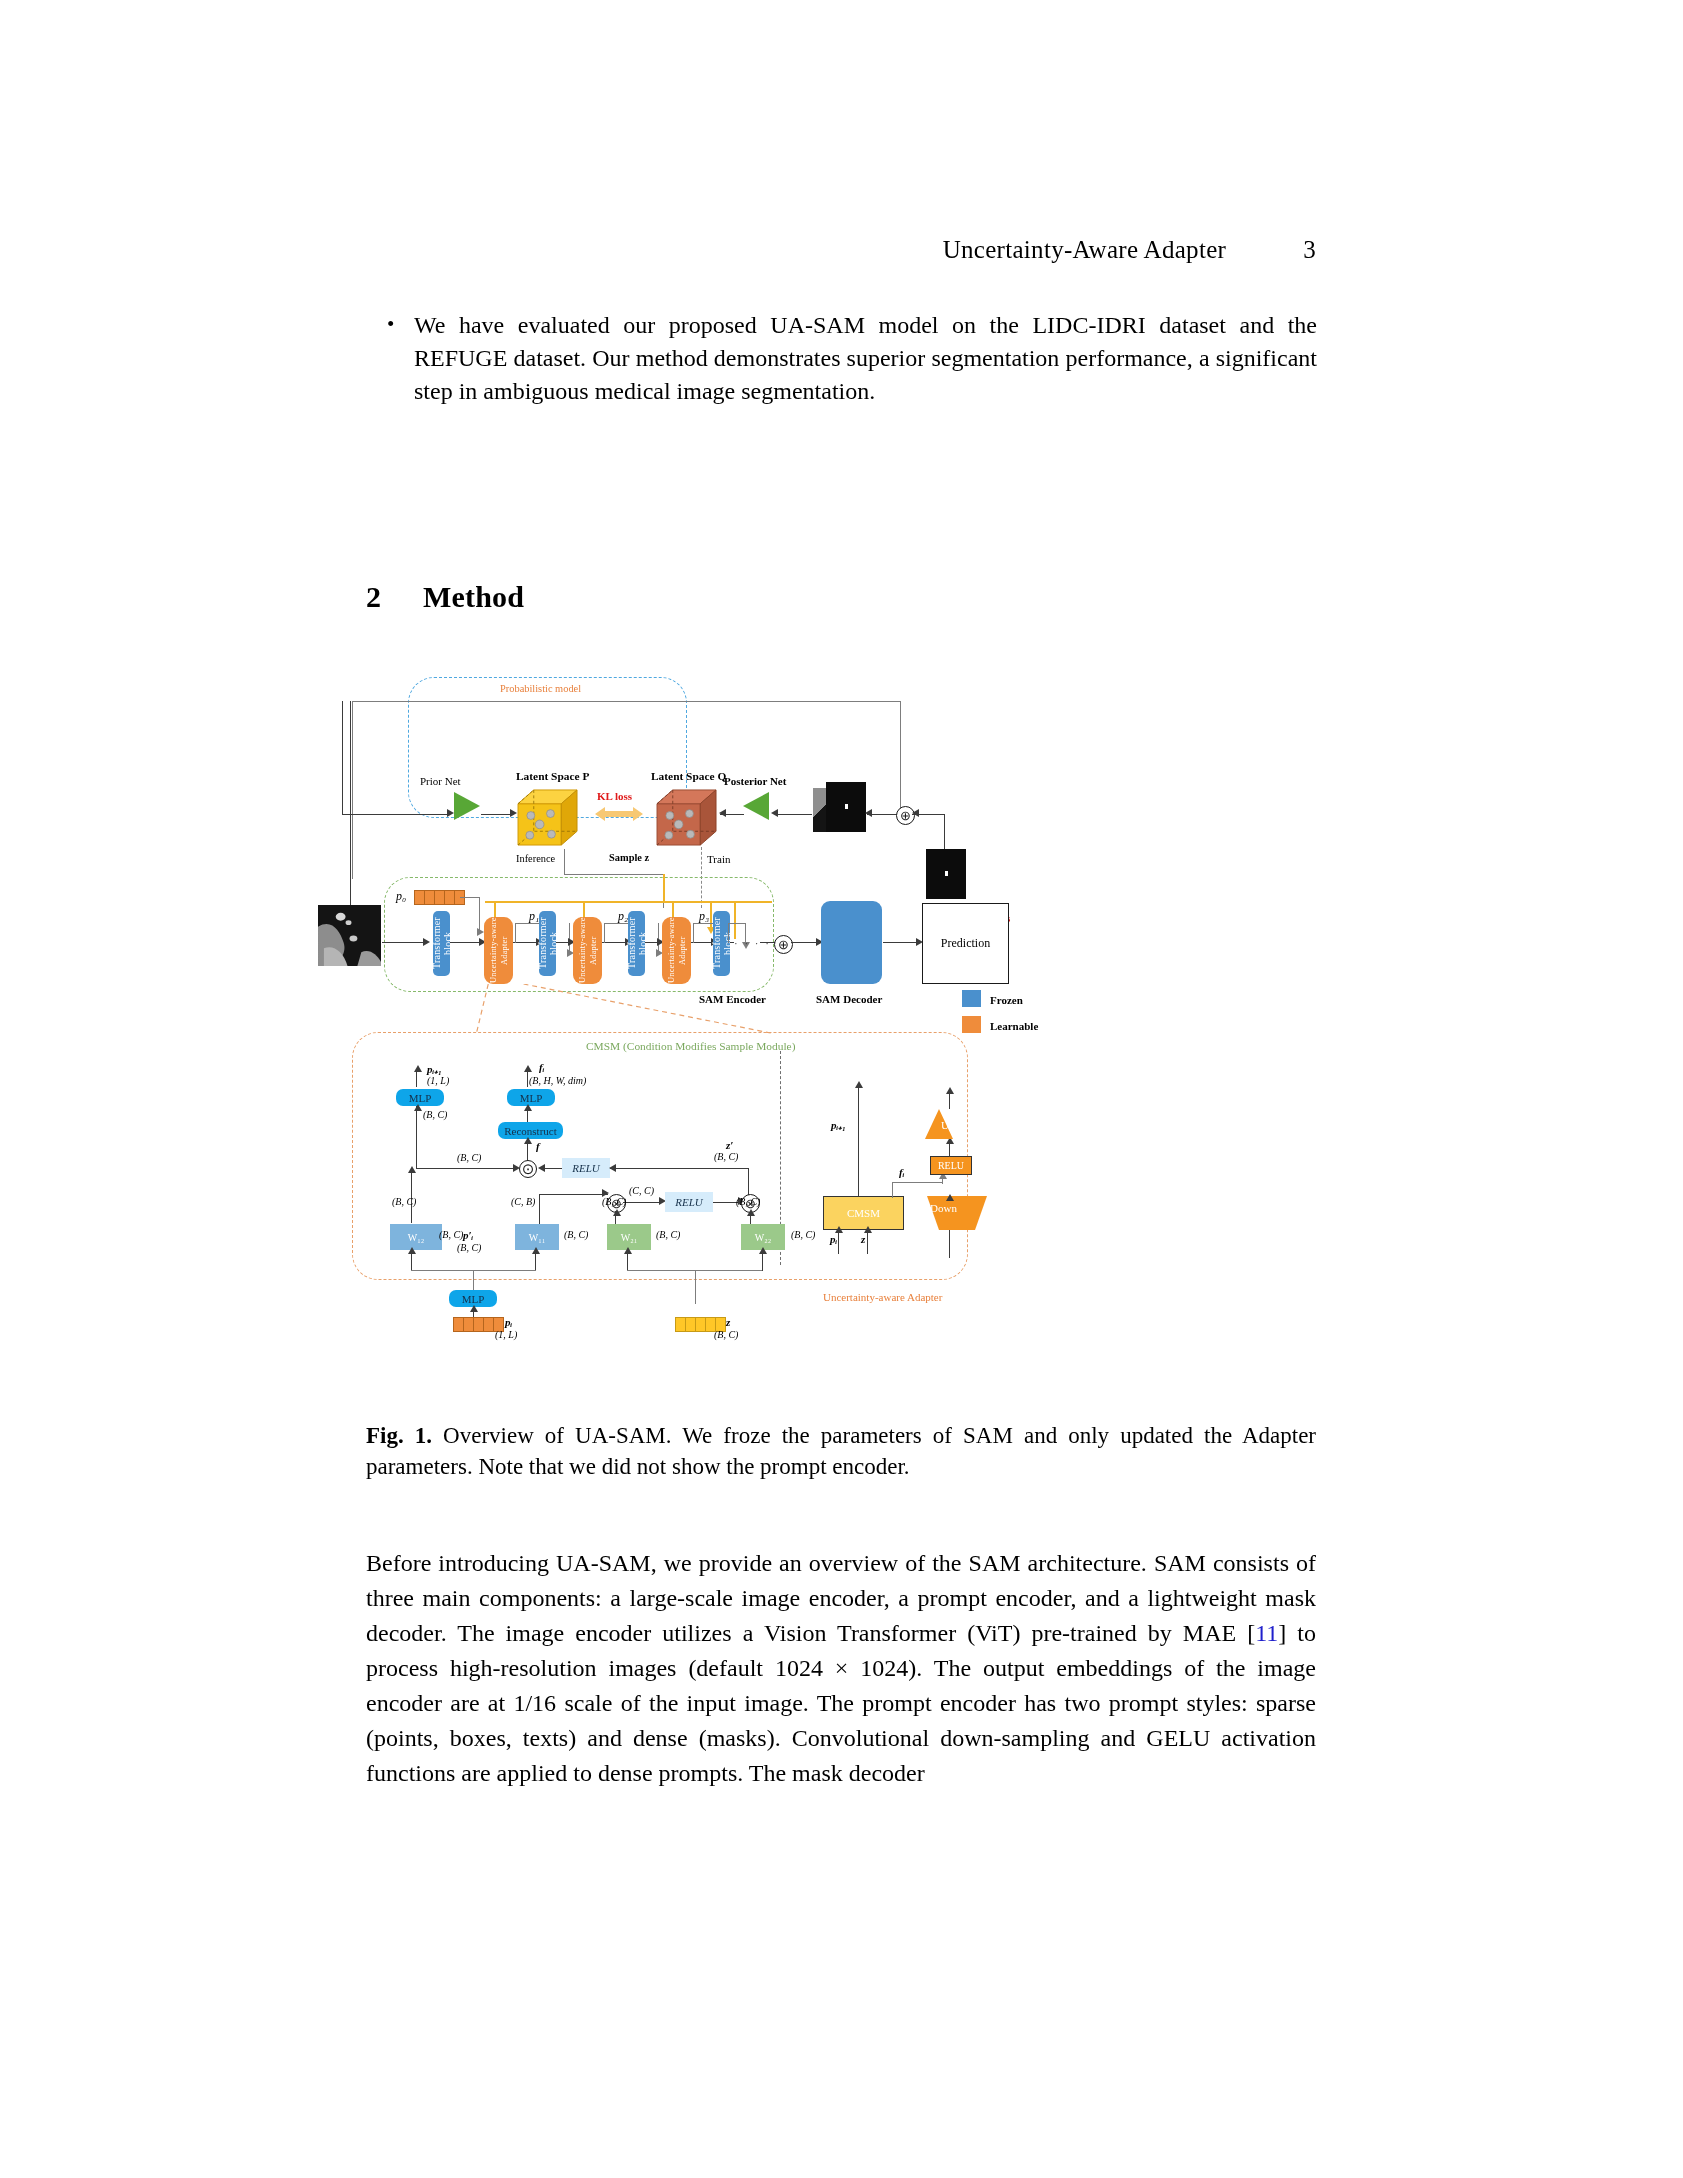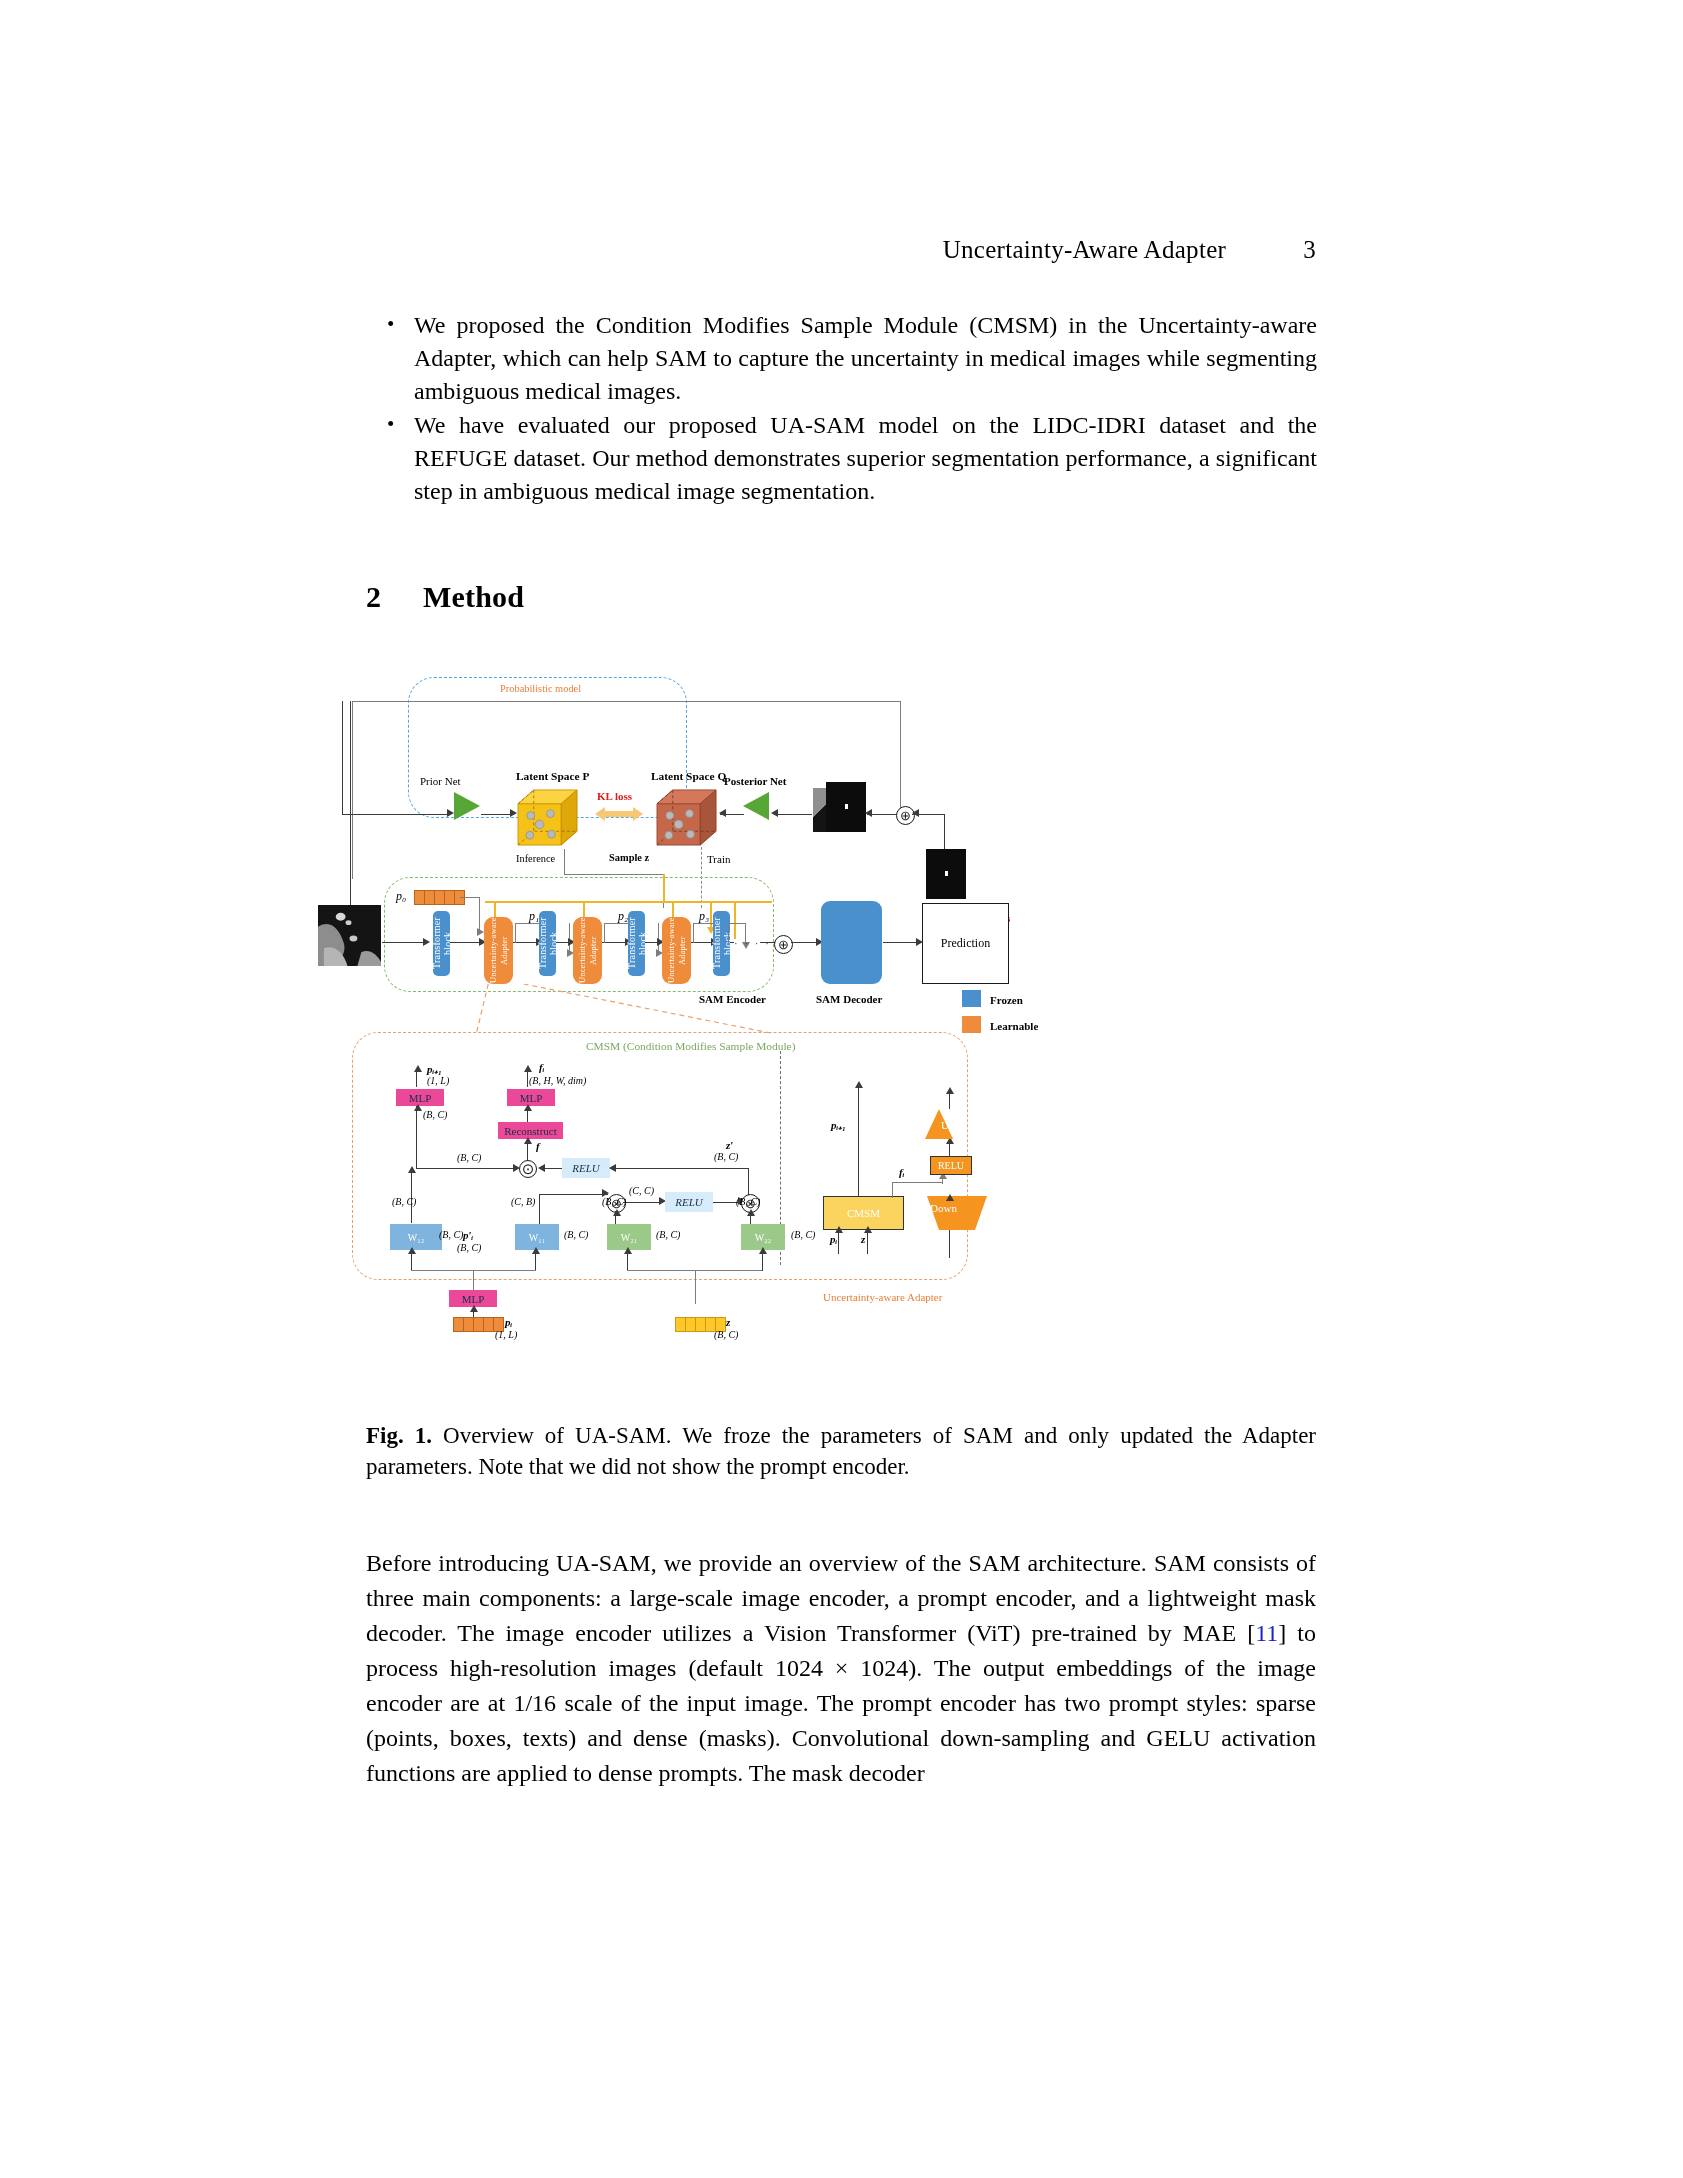--- a/index.html
+++ b/index.html
@@ -114,22 +114,22 @@
   .tok{position:absolute;display:flex;border:1px solid #b5651d;}
   .tok i{display:block;width:9px;height:13px;border-right:1px solid #b5651d;background:#ef8c3b;}
   .tok i:last-child{border-right:none;}
   .tok.yellow{border-color:#c79a16;}
   .tok.yellow i{background:#ffc727;border-right-color:#c79a16;}
 
   .swatch{position:absolute;width:19px;height:17px;}
   .sw-blue{background:#4a90cd;}
   .sw-orange{background:#ef8c3b;}
 
-  .mlpbox{position:absolute;background:#ec4899;display:flex;align-items:center;
-          justify-content:center;font-size:11px;color:#15304a;}
+  .mlpbox{position:absolute;background:#0ea5e9;display:flex;align-items:center;
+          justify-content:center;font-size:11px;color:#15304a;border-radius:7px;}
   .relubox{position:absolute;background:#d6ecfb;display:flex;align-items:center;
            justify-content:center;font-size:11px;font-style:italic;color:#15304a;}
   .wbox{position:absolute;display:flex;align-items:center;justify-content:center;
         font-size:10px;color:#fff;}
   .w-blue{background:#7eb4dd;}
   .w-green{background:#9bc98a;}
 
   .predbox{position:absolute;border:1.3px solid #1a1a1a;background:#fff;
            display:flex;align-items:center;justify-content:center;font-size:12px;}
 
@@ -162,21 +162,20 @@
 <body>
 
 <div class="page">
 
   <div class="header">
     <span class="htitle">Uncertainty-Aware Adapter</span>
     <span class="pageno">3</span>
   </div>
 
   <ul class="bullets">
-    <li>We proposed the Condition Modifies Sample Module (CMSM) in the Uncertainty-aware Adapter, which can help SAM to capture the uncertainty in medical images while segmenting ambiguous medical images.</li>
     <li>We have evaluated our proposed UA-SAM model on the LIDC-IDRI dataset and the REFUGE dataset. Our method demonstrates superior segmentation performance, a significant step in ambiguous medical image segmentation.</li>
   </ul>
 
   <h2 class="section">
     <span class="num">2</span><span>Method</span>
   </h2>
 
   <div class="figure">
 
     <div class="dash-box dash-blue" style="left:42px;top:-16px;width:277px;height:139px;"></div>

